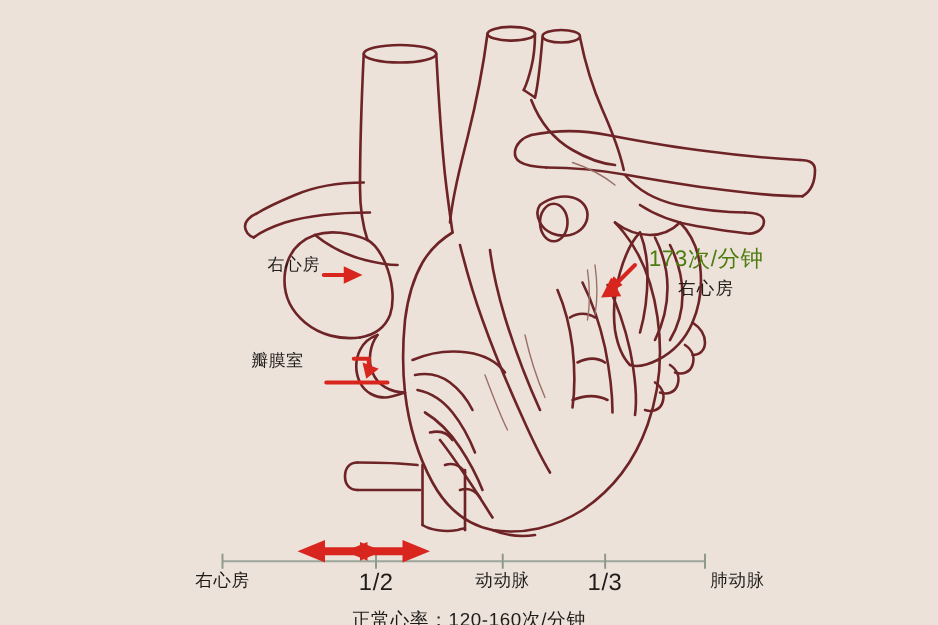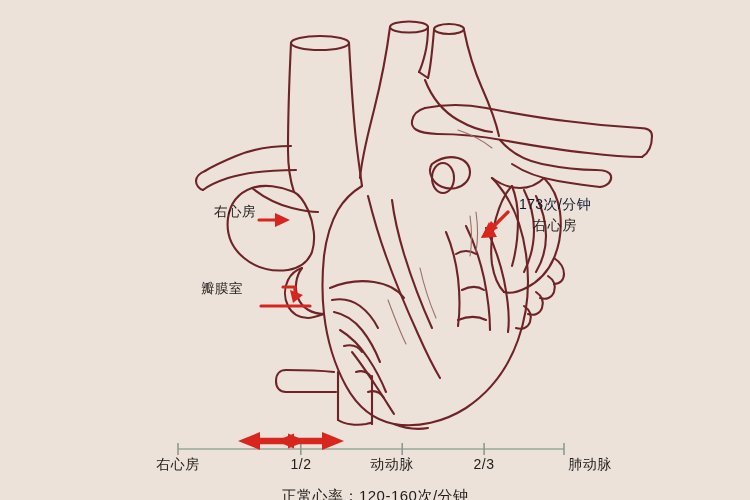--- a/index.html
+++ b/index.html
@@ -49,22 +49,22 @@
   }
   #callout-right {
     position: absolute;
     left: 519px;
     top: 196px;
     text-align: center;
     white-space: nowrap;
   }
   #callout-rate {
     display: block;
-    color: #0f172a;
-    font-size: 14px;
+    color: #4d7c0f;
+    font-size: 18px;
     letter-spacing: 0.4px;
     line-height: 1.25;
   }
   #callout-chamber {
     display: block;
     color: #221d1b;
     font-size: 14px;
     letter-spacing: 1px;
     margin-top: 3px;
     line-height: 1.25;
@@ -88,21 +88,21 @@
   .scale-label {
     position: absolute;
     top: 26px;
     font-size: 14px;
     color: #1f1b19;
     white-space: nowrap;
     transform: translateX(-50%);
     letter-spacing: 0.5px;
   }
   .scale-label.frac {
-    font-size: 14px;
+    font-size: 19px;
   }
 
   #footer-note {
     position: absolute;
     left: 375px;
     top: 487px;
     transform: translateX(-50%);
     font-size: 15px;
     color: #1f1b19;
     white-space: nowrap;
@@ -268,20 +268,20 @@
         <line x1="78" y1="11" x2="152" y2="11" stroke-width="6.5" stroke-linecap="butt"></line>
         <polygon points="62,11 84,2 84,20" stroke="none"></polygon>
         <polygon points="168,11 146,2 146,20" stroke="none"></polygon>
         <polygon points="100,11 118,3.5 118,18.5" stroke="none"></polygon>
         <polygon points="130,11 112,3.5 112,18.5" stroke="none"></polygon>
       </g>
     </svg>
 
     <div class="scale-label" style="left:2px;">右心房</div>
     <div class="scale-label frac" style="left:125px;">1/2</div>
-    <div class="scale-label" style="left:216px;">动动脉</div>
-    <div class="scale-label frac" style="left:308px;">2/3</div>
+    <div class="scale-label" style="left:226px;">动动脉</div>
+    <div class="scale-label frac" style="left:308px;">1/3</div>
     <div class="scale-label" style="left:386px;margin-left:28px;">肺动脉</div>
   </div>
 
   <div id="footer-note">正常心率：120-160次/分钟</div>
 
 </div>
 
 </body></html>

